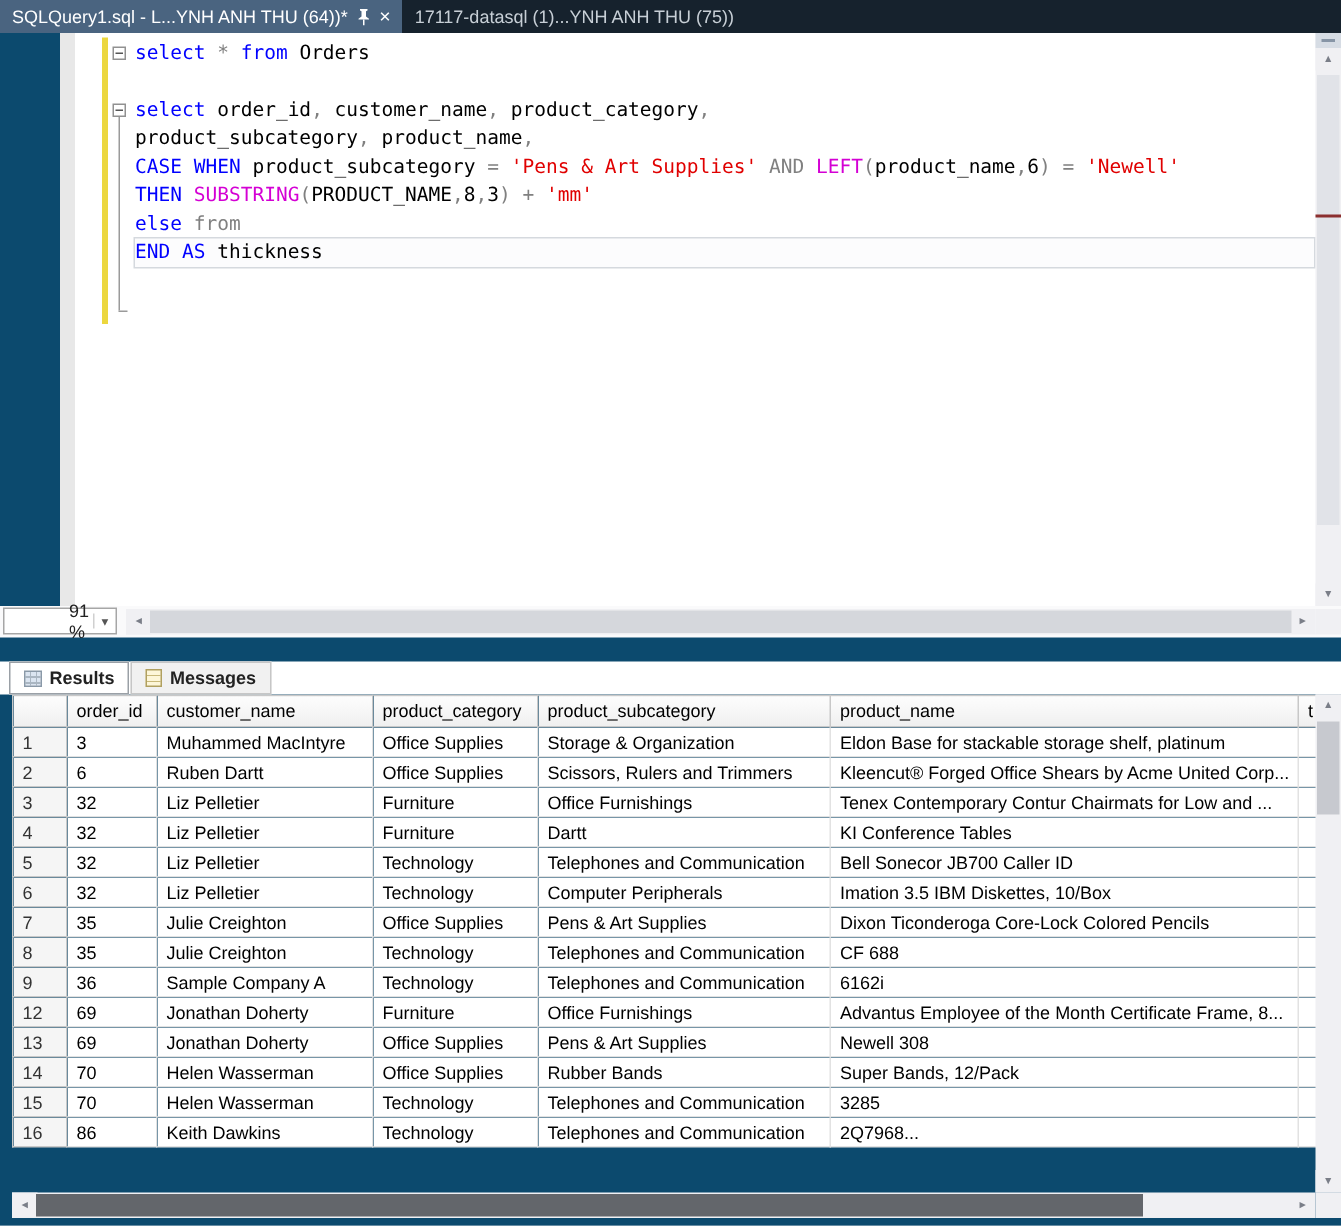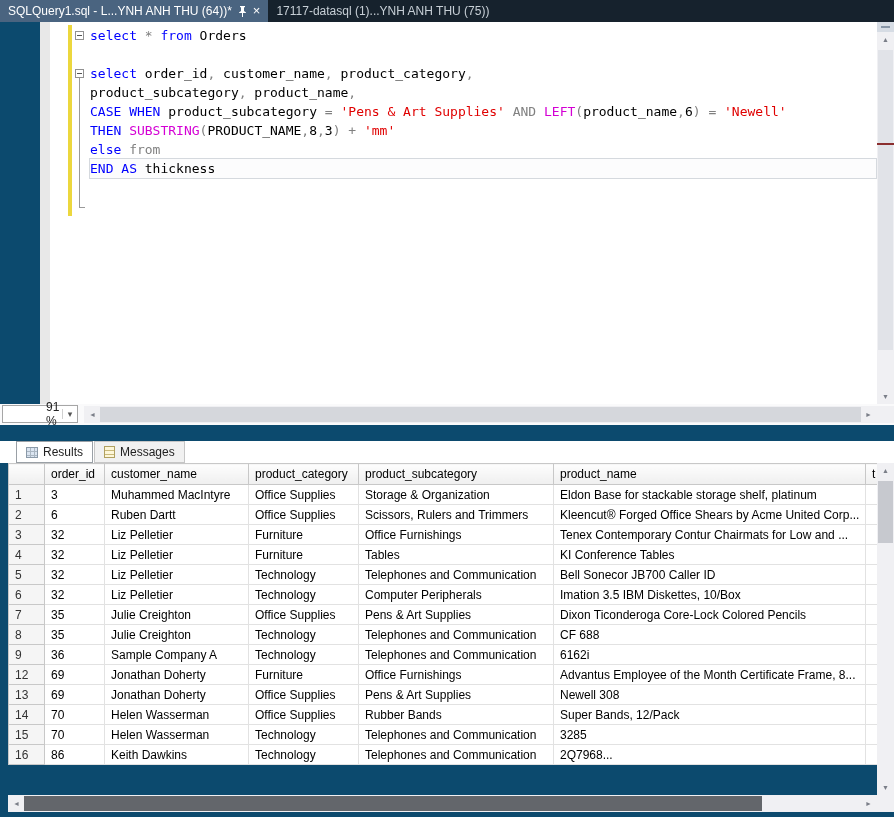--- a/index.html
+++ b/index.html
@@ -52,21 +52,21 @@
   .combo-arrow{width:15px;text-align:center;font-size:9px;color:#555;border-left:1px solid #d0d0d0;}
   .hscroll{position:absolute;left:84px;right:17px;top:2px;height:17px;background:#f0f0f3;}
   .hscroll .left{left:0;height:17px;line-height:17px;}
   .hscroll .right{right:0;left:auto;height:17px;line-height:17px;position:absolute;width:17px;
                   text-align:center;font-size:7px;color:#7a7e88;}
   .h-thumb{position:absolute;left:16px;right:16px;top:1px;bottom:1px;background:#d5d7dc;}
   .eb-corner{position:absolute;right:0;top:2px;width:17px;height:17px;background:#f0f0f3;}
 
   
   .results-tabs{position:absolute;top:441px;left:0;right:0;height:22px;background:#fff;
-                display:flex;align-items:stretch;padding-left:16px;font-size:12px;color:#222;}
+                display:flex;align-items:stretch;padding-left:6px;font-size:12px;color:#222;font-weight:bold;}
   .rtab{display:flex;align-items:center;gap:5px;padding:0 9px;border:1px solid #c6c6c6;
         background:#f1f1f1;margin-right:1px;}
   .rtab.active{background:#fff;border-color:#9aa0a6;}
   .icon-grid{width:12px;height:11px;border:1px solid #8a99a8;display:inline-block;background-color:#fff;
     background-image:
       repeating-linear-gradient(to right, transparent 0 3px, #aab6c2 3px 4px),
       repeating-linear-gradient(to bottom, transparent 0 3px, #aab6c2 3px 4px),
       linear-gradient(#dbe5f1,#dbe5f1);}
   .icon-msg{width:11px;height:12px;border:1px solid #b0a060;display:inline-block;background-color:#fdf6d8;
     background-image:repeating-linear-gradient(to bottom, transparent 0 3px, #c9b97a 3px 4px);}
@@ -214,21 +214,21 @@
             <td>Furniture</td>
             <td>Office Furnishings</td>
             <td>Tenex Contemporary Contur Chairmats for Low and ...</td>
             <td></td>
           </tr>
           <tr>
             <td class="rownum">4</td>
             <td>32</td>
             <td>Liz Pelletier</td>
             <td>Furniture</td>
-            <td>Tables</td>
+            <td>Dartt</td>
             <td>KI Conference Tables</td>
             <td></td>
           </tr>
           <tr>
             <td class="rownum">5</td>
             <td>32</td>
             <td>Liz Pelletier</td>
             <td>Technology</td>
             <td>Telephones and Communication</td>
             <td>Bell Sonecor JB700 Caller ID</td>

